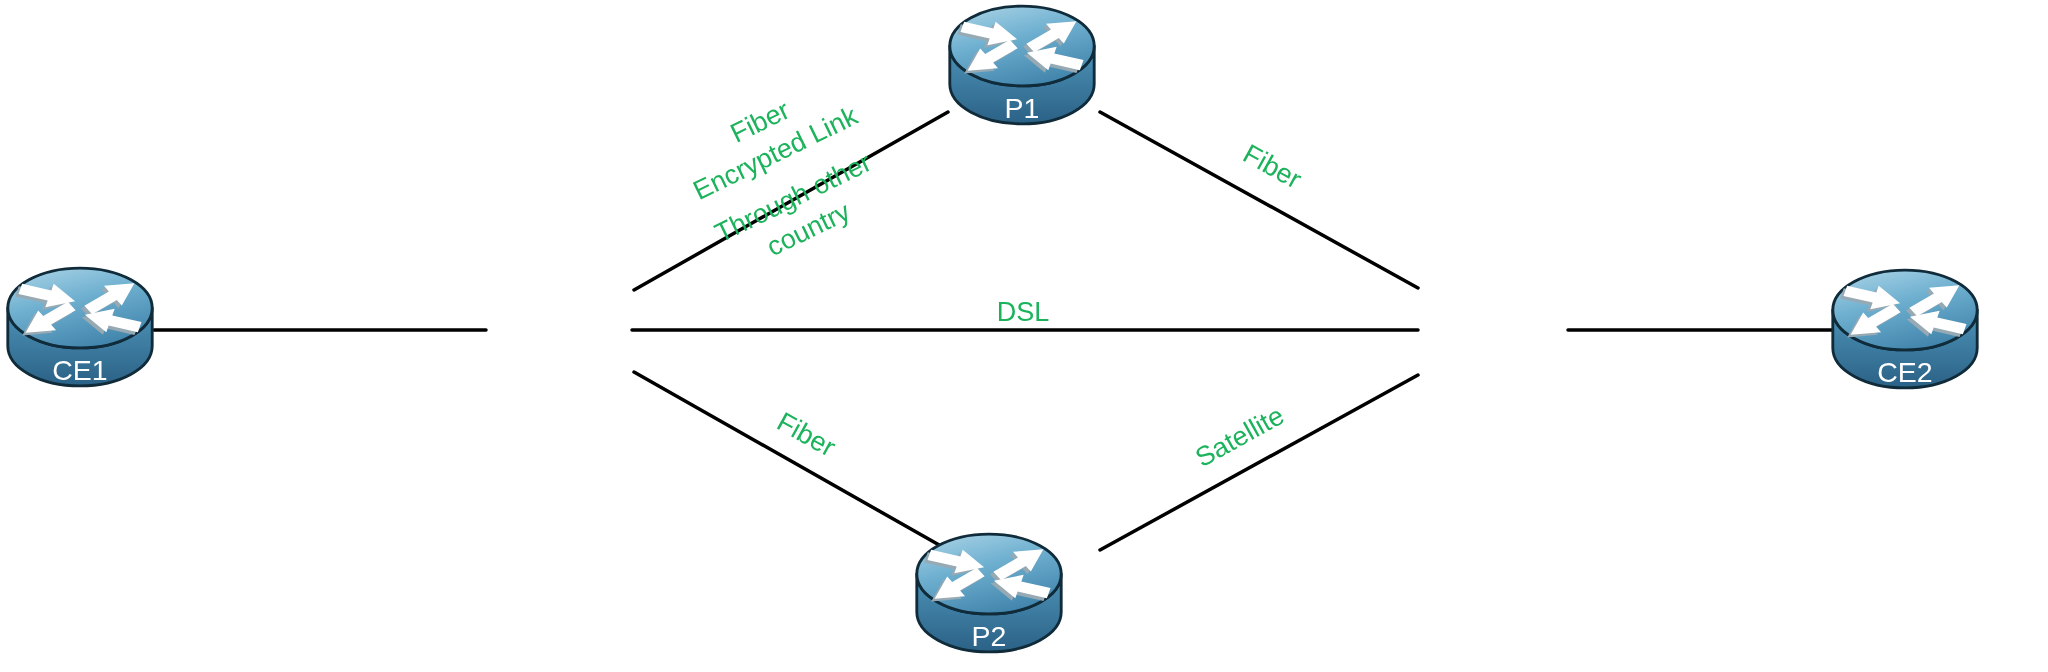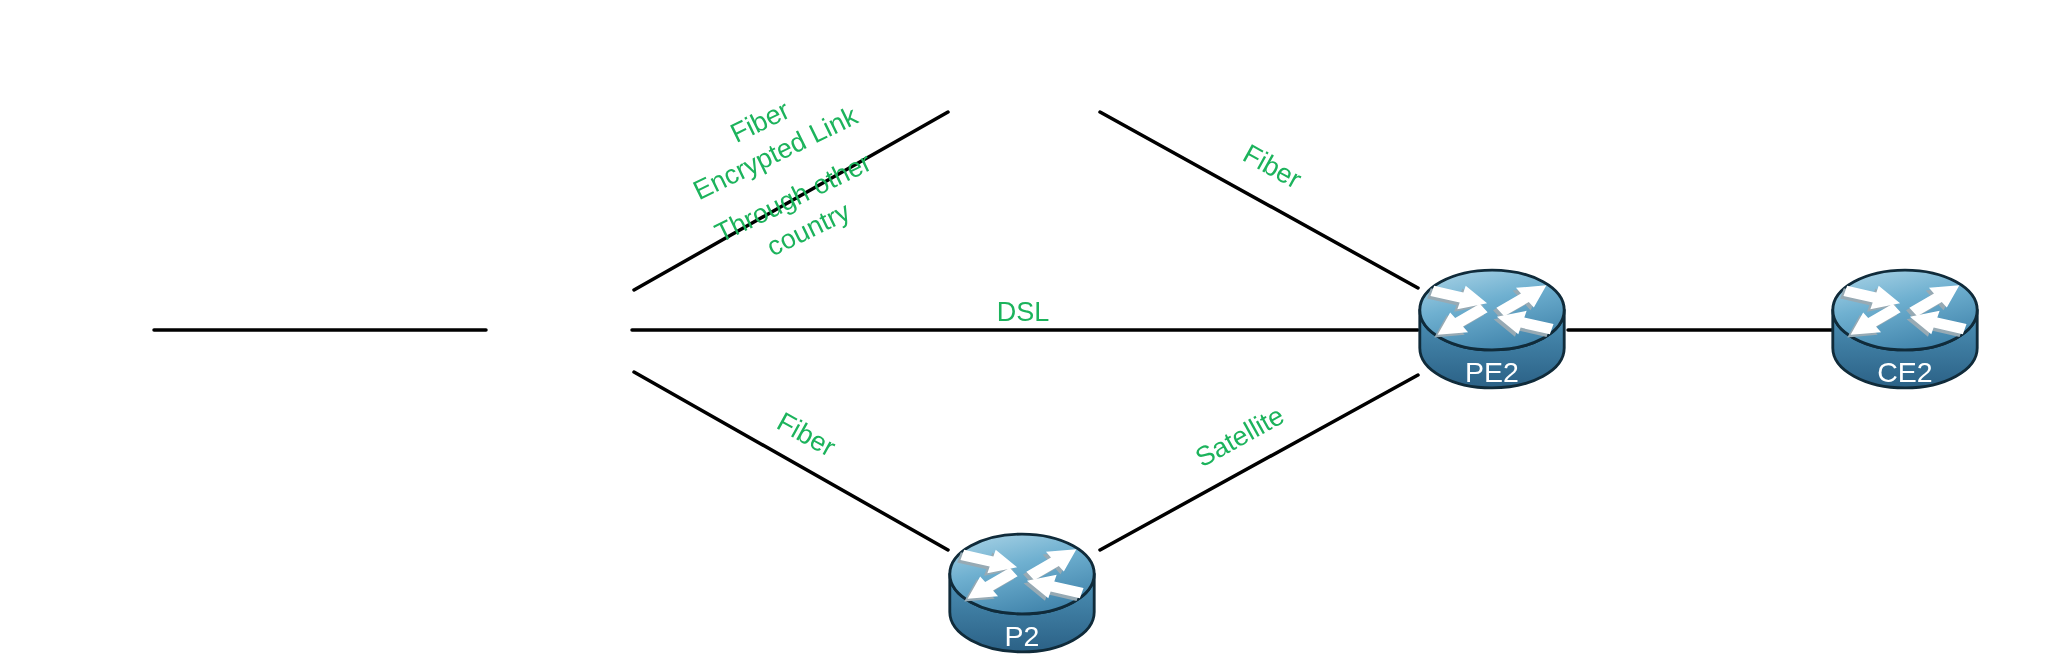--- a/index.html
+++ b/index.html
@@ -86,36 +86,42 @@
   <svg class="links-layer" viewBox="0 0 2048 672">
     <line x1="154" y1="330" x2="486" y2="330"></line>
     <line x1="634" y1="290" x2="948" y2="112"></line>
     <line x1="1100" y1="112" x2="1418" y2="288"></line>
     <line x1="632" y1="330" x2="1418" y2="330"></line>
     <line x1="634" y1="372" x2="948" y2="550"></line>
     <line x1="1100" y1="550" x2="1418" y2="375"></line>
     <line x1="1568" y1="330" x2="1892" y2="330"></line>
   </svg>
 
+  <div class="node" style="left:4px;top:264px">
+    <svg class="router-svg" viewBox="0 0 160 132">
+      <use href="#router-sym"></use>
+      <text class="node-label" x="80" y="122">CE1</text>
+    </svg>
+  </div>
 
 
+  <div class="node" style="left:946px;top:2px">
+    <svg class="router-svg" viewBox="0 0 160 132">
+      <use href="#router-sym"></use>
+      <text class="node-label" x="80" y="122">P1</text>
+    </svg>
+  </div>
 
-  <div class="node" style="left:946px;top:530px">
+  <div class="node" style="left:913px;top:530px">
     <svg class="router-svg" viewBox="0 0 160 132">
       <use href="#router-sym"></use>
       <text class="node-label" x="80" y="122">P2</text>
     </svg>
   </div>
 
-  <div class="node" style="left:1416px;top:266px">
-    <svg class="router-svg" viewBox="0 0 160 132">
-      <use href="#router-sym"></use>
-      <text class="node-label" x="80" y="122">PE2</text>
-    </svg>
-  </div>
 
   <div class="node" style="left:1829px;top:266px">
     <svg class="router-svg" viewBox="0 0 160 132">
       <use href="#router-sym"></use>
       <text class="node-label" x="80" y="122">CE2</text>
     </svg>
   </div>
 
   <div class="link-label" style="left:768px;top:138px;--rot:-26deg">
     <span>Fiber</span>

